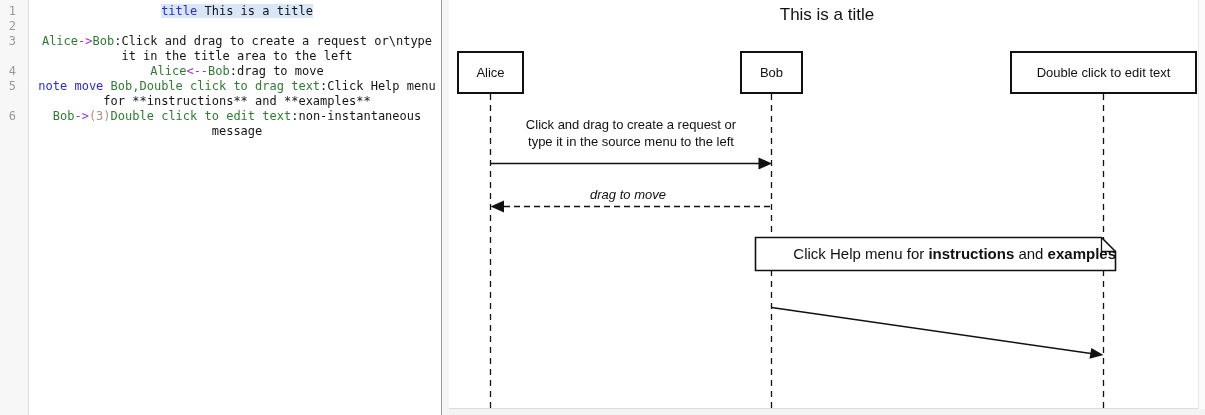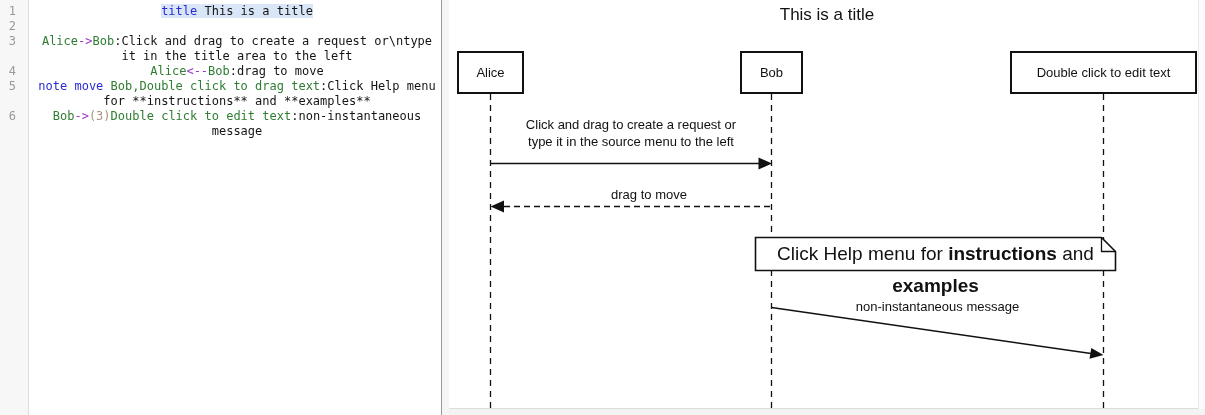--- a/index.html
+++ b/index.html
@@ -26,21 +26,21 @@
            border-left:1px solid #9a9a9a;border-right:1px solid #e7e7e7;cursor:col-resize;}
 
   
   .diagram{position:absolute;left:449px;top:0;width:756px;height:415px;background:#fff;}
   .overlay{position:absolute;left:0;top:0;}
   .dg-title{position:absolute;left:0;top:5px;width:100%;text-align:center;font-size:17px;color:#111;}
   .actor{position:absolute;top:51px;height:43px;box-sizing:border-box;border:2px solid #111;
          background:#fff;display:flex;align-items:center;justify-content:center;font-size:13px;}
   .msg-label{position:absolute;text-align:center;font-size:13px;line-height:17px;color:#111;}
   .note-text{position:absolute;left:306px;top:238px;width:361px;height:32px;line-height:32px;
-             text-align:center;font-size:19px;color:#111;}
+             text-align:right;font-size:15px;color:#111;}
   .b{font-weight:bold;}
   .hbar{position:absolute;left:0;bottom:0;width:756px;height:6px;background:#f3f3f3;border-top:1px solid #ddd;}
   .vbar{position:absolute;right:0;top:0;width:6px;height:409px;background:#fbfbfb;border-left:1px solid #e8e8e8;}
 </style>
 </head>
 <body>
 
 <div class="app">
 
   <div class="editor">
@@ -120,23 +120,22 @@
       </div>
     <div class="actor" style="left:561px;width:187px;">
         <span>Double click to edit text</span>
       </div>
 
     <div class="msg-label" style="left:41px;top:116px;width:282px;">
       <div>Click and drag to create a request or</div>
       <div>type it in the source menu to the left</div>
     </div>
 
-    <div class="msg-label" style="left:59px;top:186px;width:282px;"><span>drag to move</span></div>
+    <div class="msg-label" style="left:38px;top:186px;width:282px;font-style:italic;"><span>drag to move</span></div>
 
     <div class="note-text"><span>Click Help menu for </span><span class="b">instructions</span><span> and </span><span class="b">examples</span></div>
 
-    <div class="msg-label" style="left:322px;top:298px;width:333px;"><span>non-instantaneous message</span></div>
 
     <div class="hbar"></div>
     <div class="vbar"></div>
   </div>
 
 </div>
 
 </body></html>

